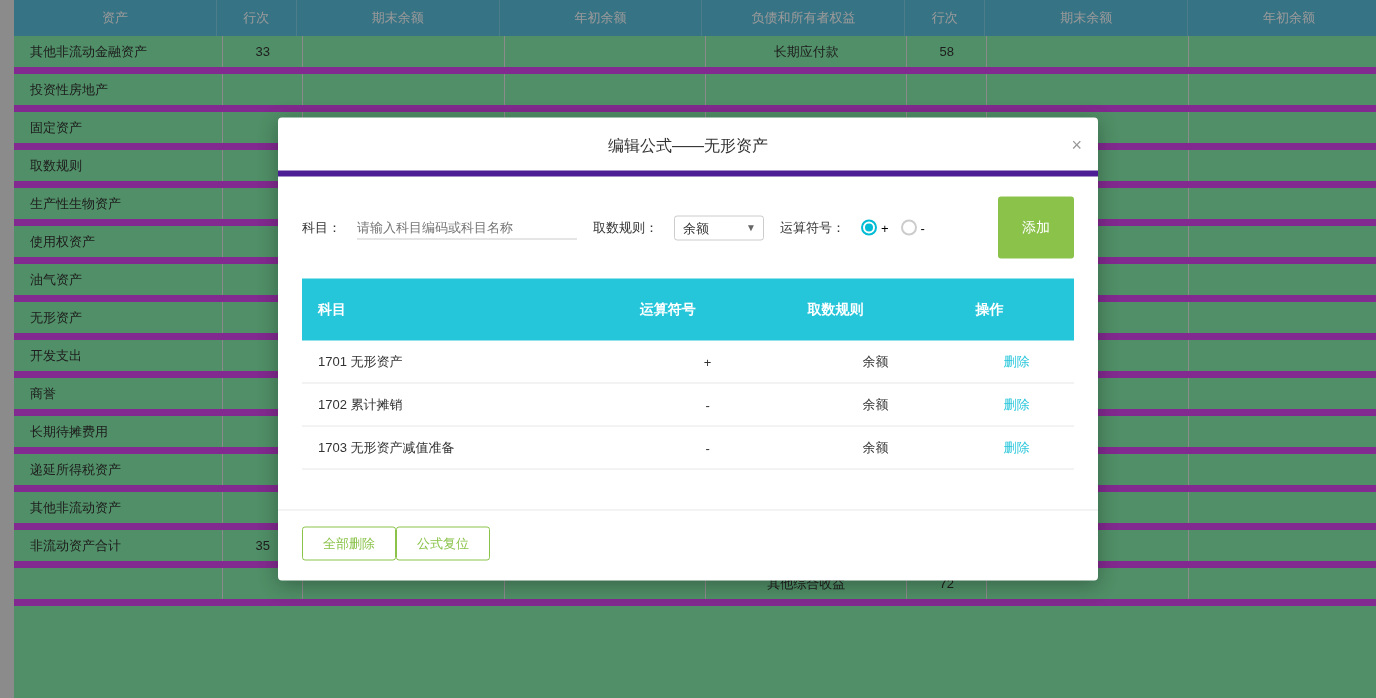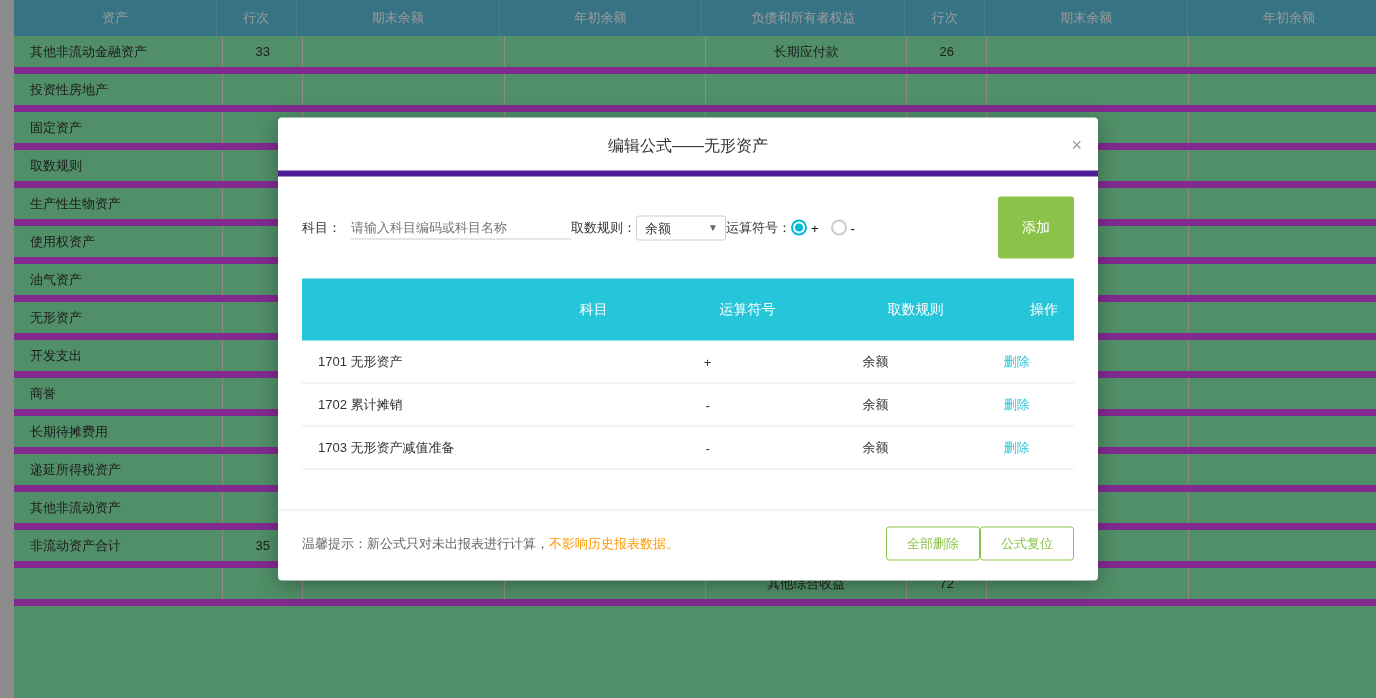--- a/index.html
+++ b/index.html
@@ -123,39 +123,39 @@
     }
 
     .modal-body {
       padding: 20px 24px;
     }
 
     
     .form-row {
       display: flex;
       align-items: center;
+      gap: 16px;
       margin-bottom: 20px;
       flex-wrap: nowrap;
     }
 
     .form-label {
       color: #333;
       white-space: nowrap;
     }
 
     .form-input {
       border: none;
       border-bottom: 1px solid #ccc;
       outline: none;
       padding: 4px 0;
       font-size: 13px;
       color: #999;
       width: 220px;
       background: transparent;
-      margin-left: 10px;
     }
 
     .form-select-wrap {
       position: relative;
       display: inline-flex;
       align-items: center;
       gap: 4px;
     }
 
     .form-select {
@@ -240,22 +240,22 @@
       margin-bottom: 20px;
     }
 
     .inner-table thead tr {
       background: #26c6da;
       color: #fff;
     }
 
     .inner-table thead th {
       padding: 22px 16px;
-      text-align: right;
-      font-weight: normal;
+      text-align: left;
+      font-weight: bold;
       font-size: 14px;
     }
 
     .inner-table tbody tr {
       border-bottom: 1px solid #e8e8e8;
     }
 
     .inner-table tbody td {
       padding: 12px 16px;
       text-align: center;
@@ -333,21 +333,21 @@
         <span>年初余额</span>
       </div>
   </div>
   <div class="bg-table-body" id="bg-rows">
   <div class="bg-row">
         <div class="bg-cell">其他非流动金融资产</div>
         <div class="bg-cell" style="max-width: 80px;">33</div>
         <div class="bg-cell"></div>
         <div class="bg-cell"></div>
         <div class="bg-cell">长期应付款</div>
-        <div class="bg-cell" style="max-width: 80px;">26</div>
+        <div class="bg-cell" style="max-width: 80px;">58</div>
         <div class="bg-cell"></div>
         <div class="bg-cell"></div>
       </div>
       <div class="bg-row">
         <div class="bg-cell">投资性房地产</div>
         <div class="bg-cell" style="max-width: 80px;"></div>
         <div class="bg-cell"></div>
         <div class="bg-cell"></div>
         <div class="bg-cell"></div>
         <div class="bg-cell" style="max-width: 80px;"></div>
@@ -543,21 +543,18 @@
           <tr>
             <td>1703 无形资产减值准备</td>
             <td>-</td>
             <td>余额</td>
             <td><a href="#" class="delete-link">删除</a></td>
           </tr>
         </tbody>
     </table>
   </div>
   <div class="modal-footer">
-    <span class="footer-tip">
-      <span>温馨提示：新公式只对未出报表进行计算，</span><span class="tip-highlight">不影响历史报表数据。</span>
-    </span>
     <div class="footer-buttons">
       <button class="btn-outline">全部删除</button>
       <button class="btn-outline">公式复位</button>
     </div>
   </div>
 </div>
 
 </body></html>

